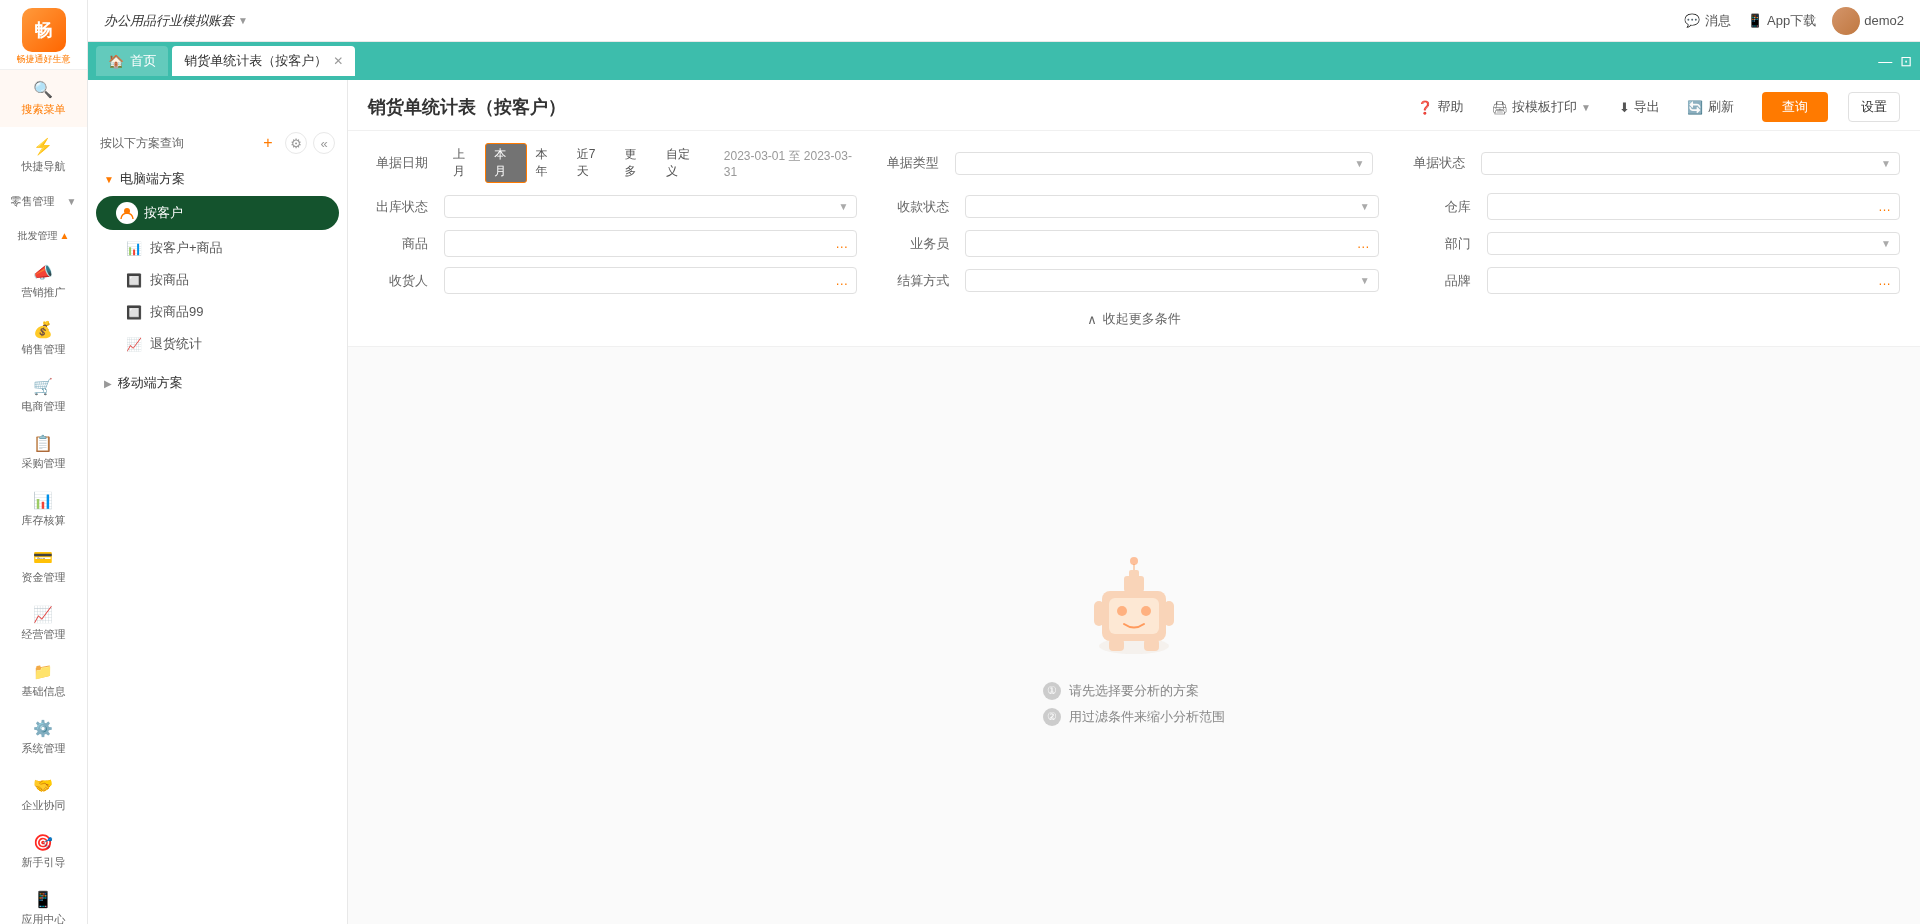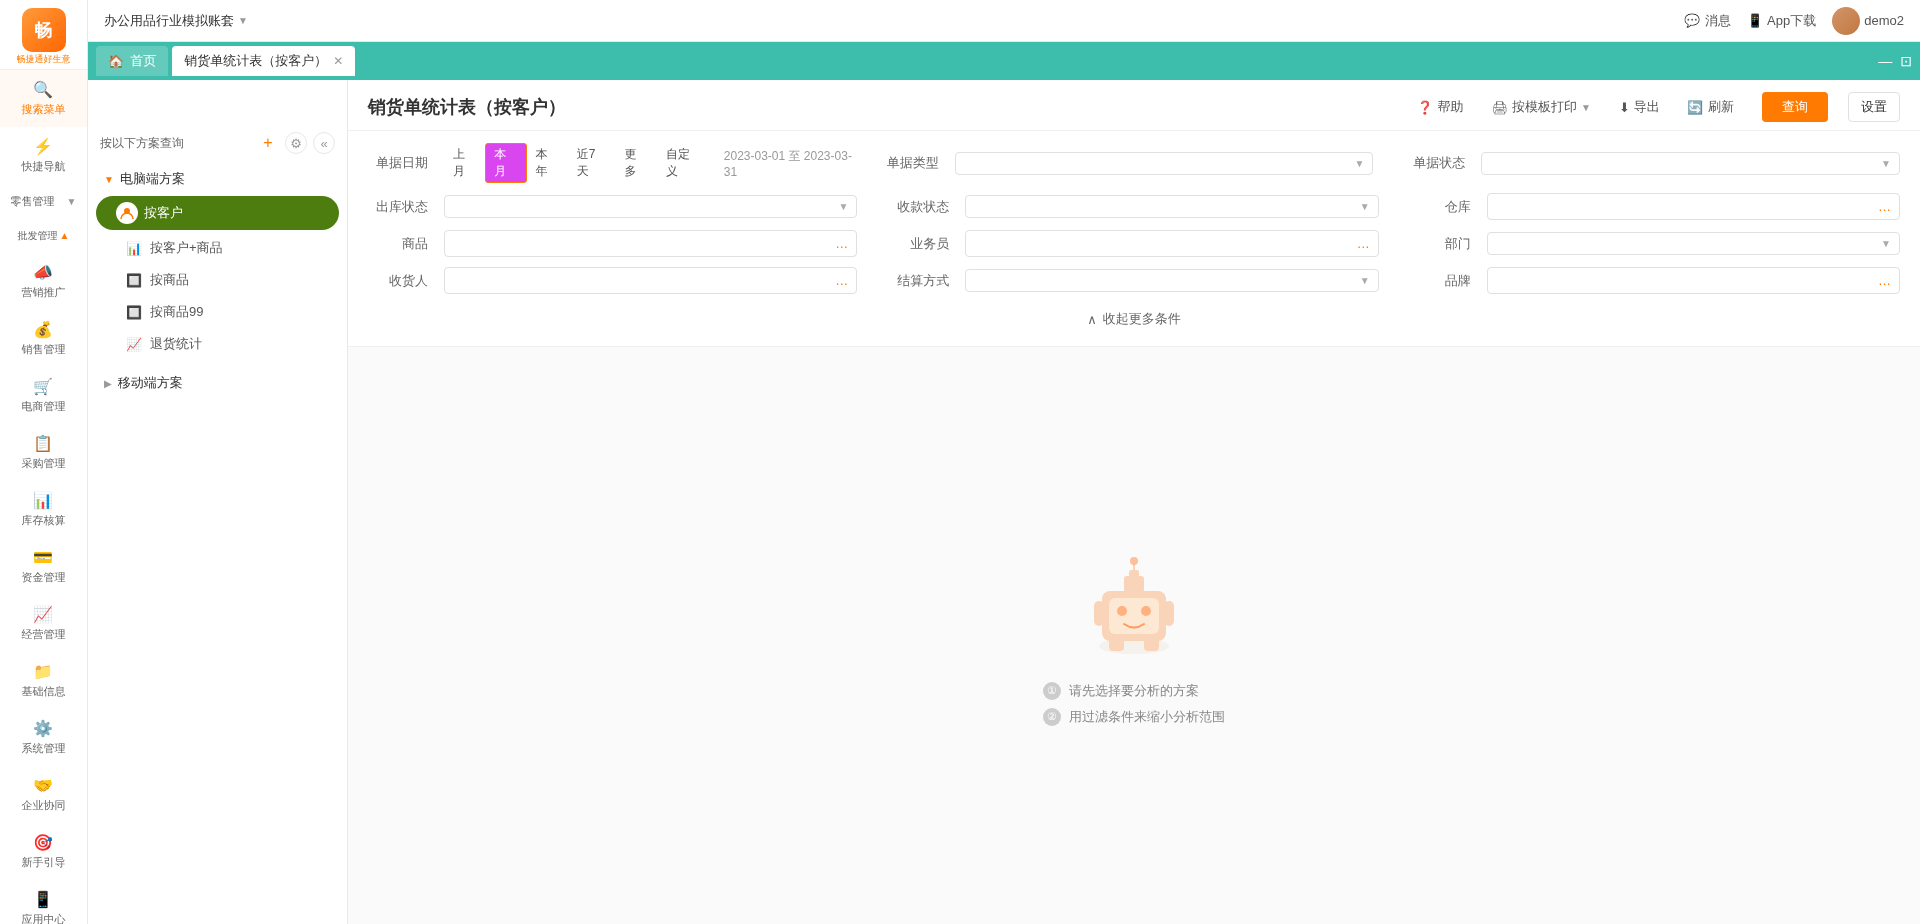--- a/index.html
+++ b/index.html
@@ -13,21 +13,21 @@
     .sidebar-menu { width: 100%; flex: 1; overflow-y: auto; }
     .sidebar-item { width: 100%; padding: 10px 4px; display: flex; flex-direction: column; align-items: center; cursor: pointer; font-size: 11px; color: #666; }
     .sidebar-item-icon { font-size: 16px; margin-bottom: 3px; }
     .sidebar-search { background: #fff8f3; color: #ff7a00; }
 
     
     .main { flex: 1; display: flex; flex-direction: column; overflow: hidden; }
 
     
     .topbar { background: #fff; height: 42px; display: flex; align-items: center; justify-content: space-between; padding: 0 16px; border-bottom: 1px solid #e8e8e8; flex-shrink: 0; }
-    .topbar-left { display: flex; align-items: center; gap: 8px; font-size: 13px; color: #333; }
+    .topbar-left { display: flex; align-items: center; gap: 8px; font-size: 13px; color: #333; font-style: italic; }
     .topbar-left .app-selector { display: flex; align-items: center; gap: 4px; cursor: pointer; }
     .topbar-left .app-selector .chevron { font-size: 10px; color: #999; }
     .topbar-right { display: flex; align-items: center; gap: 16px; font-size: 13px; color: #555; }
     .topbar-right .icon-btn { display: flex; align-items: center; gap: 4px; cursor: pointer; }
     .topbar-right .avatar { width: 28px; height: 28px; border-radius: 50%; background: #e0c0a0; display: flex; align-items: center; justify-content: center; font-size: 11px; color: #8b5e3c; overflow: hidden; }
     .avatar-img { width: 100%; height: 100%; background: linear-gradient(135deg, #d4956a, #c07840); border-radius: 50%; }
 
     
     .tabbar { background: #3dbdac; height: 38px; display: flex; align-items: center; padding: 0 8px; flex-shrink: 0; gap: 4px; }
     .tab { height: 30px; padding: 0 12px; border-radius: 4px 4px 0 0; display: flex; align-items: center; gap: 6px; font-size: 13px; cursor: pointer; color: rgba(255,255,255,0.85); }
@@ -41,21 +41,21 @@
 
     
     .left-panel { width: 260px; background: #fff; border-right: 1px solid #e8e8e8; display: flex; flex-direction: column; flex-shrink: 0; padding: 10px 0; }
     .left-panel-header { padding: 6px 12px; display: flex; align-items: center; justify-content: space-between; margin-top: 36px; }
     .left-panel-title { font-size: 12px; color: #666; }
     .left-panel-actions { display: flex; align-items: center; gap: 6px; }
     .action-btn { width: 22px; height: 22px; border-radius: 50%; display: flex; align-items: center; justify-content: center; cursor: pointer; font-size: 14px; color: #999; border: 1px solid #e8e8e8; }
     .tree-section { padding: 4px 0; }
     .tree-parent { padding: 6px 16px; display: flex; align-items: center; gap: 6px; font-size: 13px; color: #333; cursor: pointer; }
     .tree-child { padding: 6px 12px 6px 36px; display: flex; align-items: center; gap: 6px; font-size: 13px; color: #555; cursor: pointer; border-radius: 0 20px 20px 0; margin-right: 8px; }
-    .tree-child.active { background: #4d7c0f; color: #fff; border-radius: 20px; margin: 2px 8px; padding: 6px 10px 6px 20px; }
+    .tree-child.active { background: #14532d; color: #fff; border-radius: 20px; margin: 2px 8px; padding: 6px 10px 6px 20px; }
     .tree-child-icon { width: 20px; height: 20px; display: flex; align-items: center; justify-content: center; font-size: 13px; }
     .tree-section2 { padding: 4px 0; }
     .tree-parent2 { padding: 6px 16px; display: flex; align-items: center; gap: 6px; font-size: 13px; color: #333; cursor: pointer; }
 
     
     .right-panel { flex: 1; display: flex; flex-direction: column; overflow: hidden; }
 
     
     .page-header { background: #fff; padding: 12px 20px 8px; border-bottom: 1px solid #f0f0f0; display: flex; align-items: center; justify-content: space-between; flex-shrink: 0; }
     .page-title { font-size: 18px; font-weight: bold; color: #333; }
@@ -66,21 +66,21 @@
 
     
     .filter-area { background: #fff; padding: 12px 20px; border-bottom: 1px solid #f0f0f0; flex-shrink: 0; }
     .filter-row { display: flex; align-items: center; gap: 16px; margin-bottom: 10px; }
     .filter-row:last-child { margin-bottom: 0; }
     .filter-label { font-size: 13px; color: #666; white-space: nowrap; min-width: 60px; text-align: right; }
     .filter-control { display: flex; align-items: center; flex: 1; }
     .date-picker { display: flex; align-items: center; gap: 6px; }
     .date-quick-btns { display: flex; align-items: center; }
     .date-quick-btn { padding: 2px 8px; border-radius: 3px; font-size: 12px; cursor: pointer; color: #555; border: 1px solid transparent; }
-    .date-quick-btn.active { background: #d946ef; color: #fff; border-color: #ff7a00; }
+    .date-quick-btn.active { background: #737373; color: #fff; border-color: #ff7a00; }
     .date-range { font-size: 12px; color: #999; }
     .select-dots { color: #ff7a00; cursor: pointer; margin-left: 4px; }
     .field-input { flex: 1; border: 1px solid #e0e0e0; border-radius: 4px; padding: 5px 8px; font-size: 13px; color: #555; display: flex; align-items: center; justify-content: space-between; cursor: pointer; min-width: 0; }
     .collapse-btn { display: flex; align-items: center; justify-content: center; gap: 6px; color: #666; font-size: 13px; cursor: pointer; padding: 6px 20px; margin: 8px 0 0; }
 
     
     .query-btns { display: flex; gap: 20px; margin-left: 8px; flex-shrink: 0; }
 
     
     .empty-state { flex: 1; display: flex; flex-direction: column; align-items: center; justify-content: center; background: #fafafa; }

